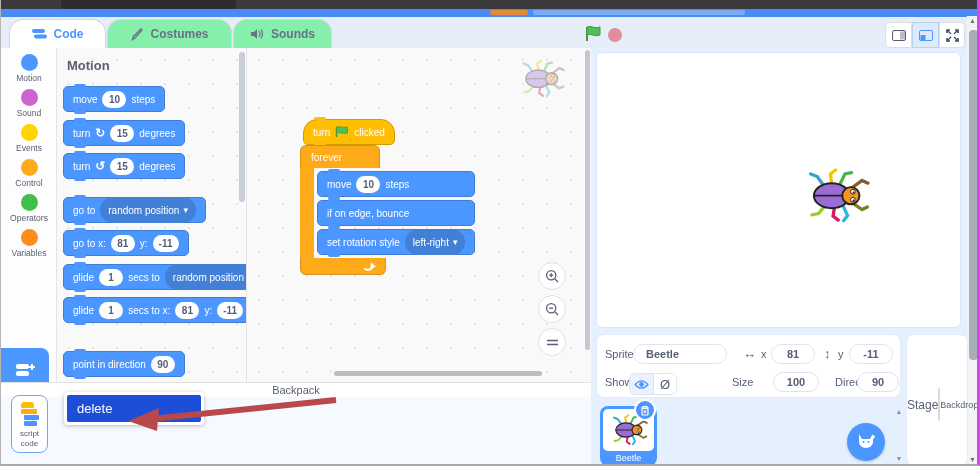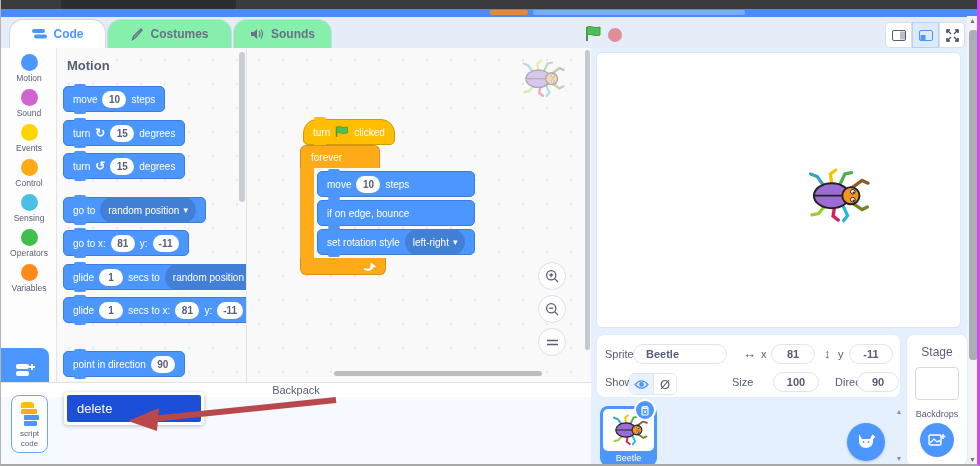--- a/index.html
+++ b/index.html
@@ -96,21 +96,21 @@
 
   
   .sprite-card { position:absolute; left:599px; top:406px; width:57px; height:60px; background:#4C97FF; border-radius:8px; cursor:pointer; }
   .sprite-card .inner { position:absolute; left:3px; top:3px; width:51px; height:42px; background:#fff; border-radius:5px; display:flex; align-items:center; justify-content:center; }
   .sprite-card .nm { position:absolute; left:0; bottom:3px; width:100%; text-align:center; color:#fff; font-size:9px; }
   .trash-badge { position:absolute; left:633px; top:399px; width:22px; height:22px; background:#4C97FF; border:2px solid #fff; border-radius:50%; display:flex; align-items:center; justify-content:center; z-index:3; cursor:pointer; }
   .addsprite { position:absolute; left:846px; top:423px; width:38px; height:38px; border-radius:50%; background:#4C97FF; display:flex; align-items:center; justify-content:center; box-shadow:0 1px 3px rgba(0,0,0,.2); cursor:pointer; }
   .slist-scroll { position:absolute; left:893px; top:404px; width:10px; height:60px; font-size:7px; color:#8b919e; text-align:center; }
 
   
-  .stagesel { position:absolute; left:905px; top:334px; width:62px; height:132px; background:#fff; border-radius:8px; border:1px solid #e3ecf8; display:flex; flex-direction:column; align-items:center; cursor:pointer; }
+  .stagesel { position:absolute; left:905px; top:334px; width:62px; height:132px; background:#fff; border-radius:8px; border:1px solid #e3ecf8; display:flex; align-items:center; cursor:pointer; }
   .stagesel .ttl { font-size:12px; color:#575e75; margin-top:10px; }
   .stagesel .thumb { width:44px; height:33px; border:1px solid #d9d9d9; border-radius:4px; background:#fff; margin-top:8px; }
   .stagesel .bd { font-size:9px; color:#575e75; margin-top:9px; }
   .addbackdrop { width:34px; height:34px; border-radius:50%; background:#4C97FF; display:flex; align-items:center; justify-content:center; margin-top:4px; cursor:pointer; }
 </style>
 </head>
 <body>
 
 <div id="root">
 
@@ -207,24 +207,20 @@
       </div>
     <div class="cat">
         <div class="dot" style="background: rgb(255, 213, 0);"></div>
         <div class="lbl">Events</div>
       </div>
     <div class="cat">
         <div class="dot" style="background: rgb(255, 171, 25);"></div>
         <div class="lbl">Control</div>
       </div>
     <div class="cat">
-        <div class="dot" style="background: rgb(76, 191, 230);"></div>
-        <div class="lbl">Sensing</div>
-      </div>
-    <div class="cat">
         <div class="dot" style="background: rgb(64, 191, 74);"></div>
         <div class="lbl">Operators</div>
       </div>
     <div class="cat">
         <div class="dot" style="background: rgb(255, 140, 26);"></div>
         <div class="lbl">Variables</div>
       </div>
     <div class="ext-btn">
       <svg width="22" height="20" viewBox="0 0 22 20">
           <rect x="2" y="4" width="13" height="5" rx="2" fill="#fff"></rect>

